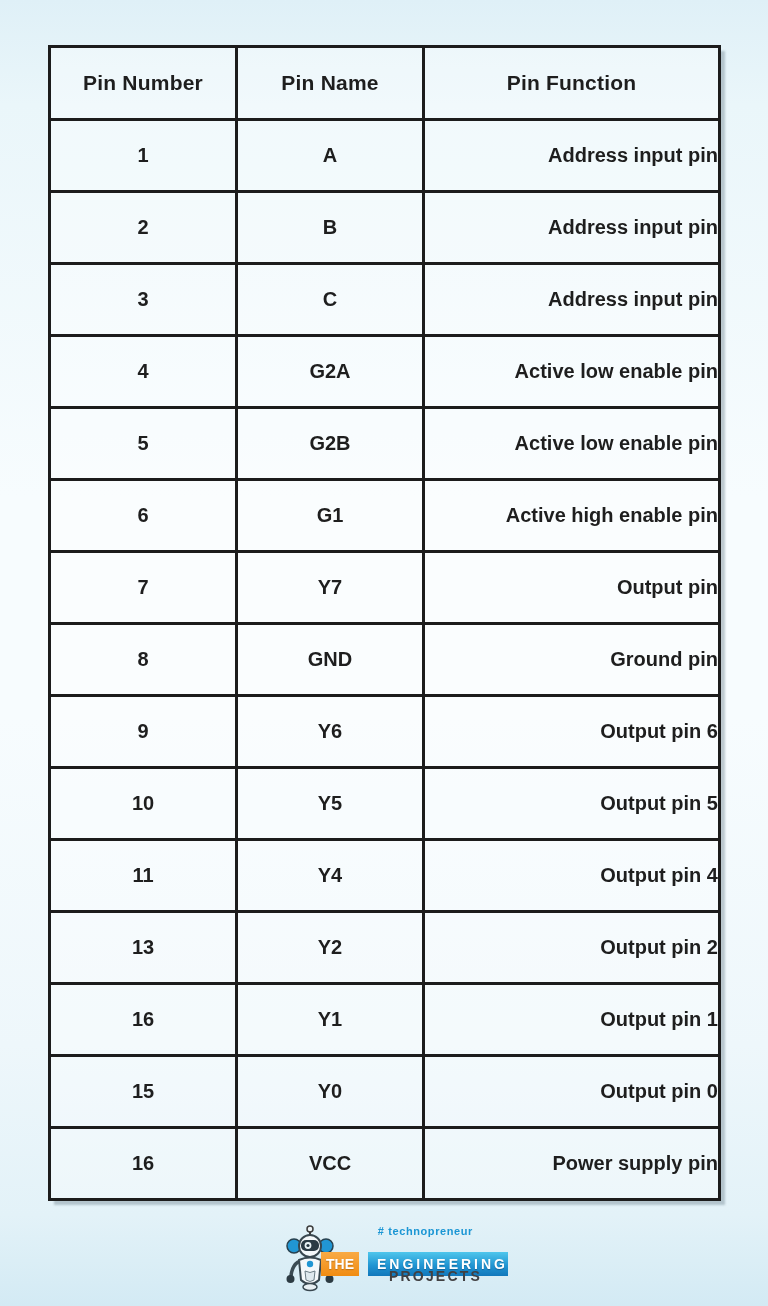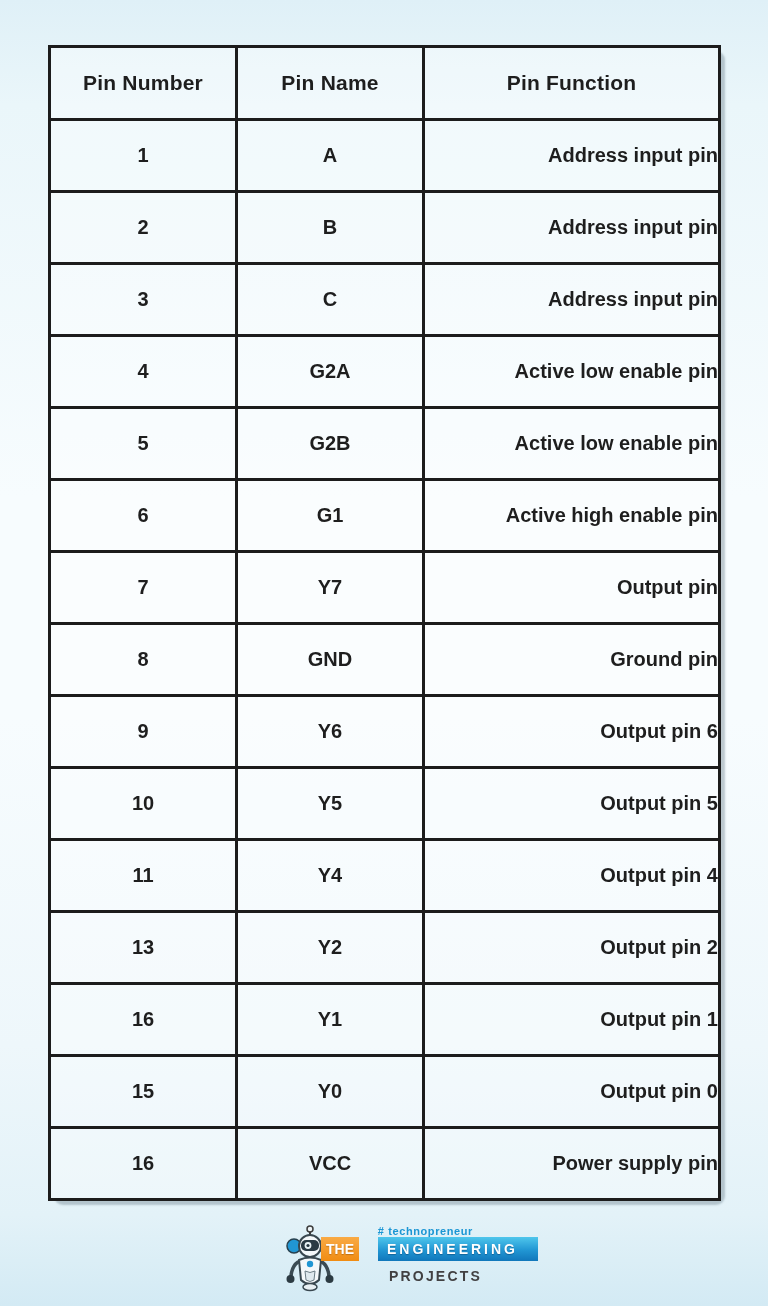--- a/index.html
+++ b/index.html
@@ -14,21 +14,20 @@
 
   
   .pin-table {
     position: absolute;
     left: 48px; top: 45px;
     width: 670px; height: 1156px;
     border-collapse: collapse;
     table-layout: fixed;
     background: rgba(255,255,255,0.35);
     box-shadow: 5px 5px 2px -1px rgba(120,140,150,0.45);
-    border-radius: 10px;
   }
   .pin-table th, .pin-table td {
     border: 3px solid #1c1c1c;
     color: #1e1e1e;
     vertical-align: middle;
   }
   .pin-table thead th {
     height: 73px;
     font-size: 21px;
     font-weight: 700;
@@ -60,42 +59,42 @@
     position: absolute;
     right: 13px; top: 3px;
     font-size: 11px;
     font-weight: 700;
     letter-spacing: 0.6px;
     color: #1b96d4;
     white-space: nowrap;
   }
   .brand-row {
     position: absolute;
-    left: 40px; top: 15px;
+    left: 40px; top: 30px;
     display: flex;
-    gap: 19px;
+    gap: 9px;
     align-items: center;
     height: 24px;
   }
   .brand-the {
     background: linear-gradient(180deg, #f9aa45 0%, #f08c12 100%);
     color: #ffffff;
     font-size: 14px;
     font-weight: 700;
     padding: 4px 5px 3px 5px;
     line-height: 17px;
     text-shadow: 0 1px 1px rgba(90,50,0,0.35);
   }
   .brand-eng {
     background: linear-gradient(180deg, #4fc6ec 0%, #2196d3 55%, #1177bb 100%);
     color: #ffffff;
     font-size: 14px;
     font-weight: 700;
     letter-spacing: 3px;
-    padding: 4px 20px 3px 9px;
+    padding: 4px 0 3px 9px;
     line-height: 17px;
     text-shadow: 0 1px 1px rgba(0,40,80,0.4);
   }
   .brand-projects {
     position: absolute;
     right: 4px; top: 46px;
     font-size: 14px;
     font-weight: 700;
     letter-spacing: 2.2px;
     color: #414042;

